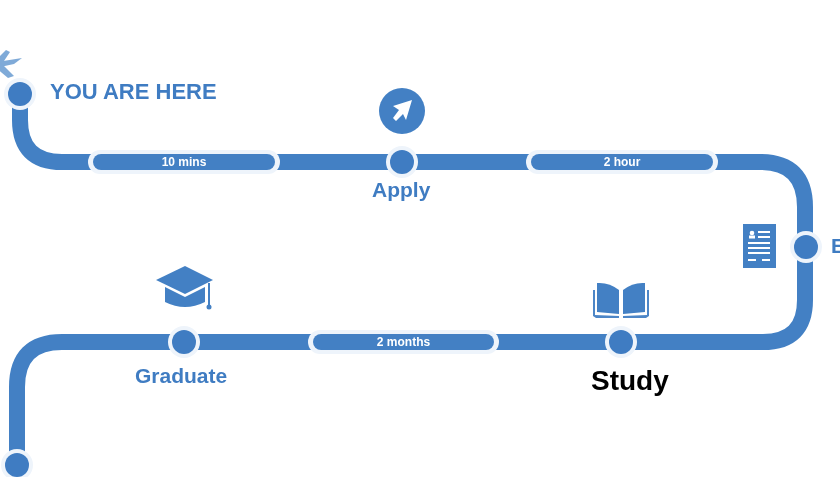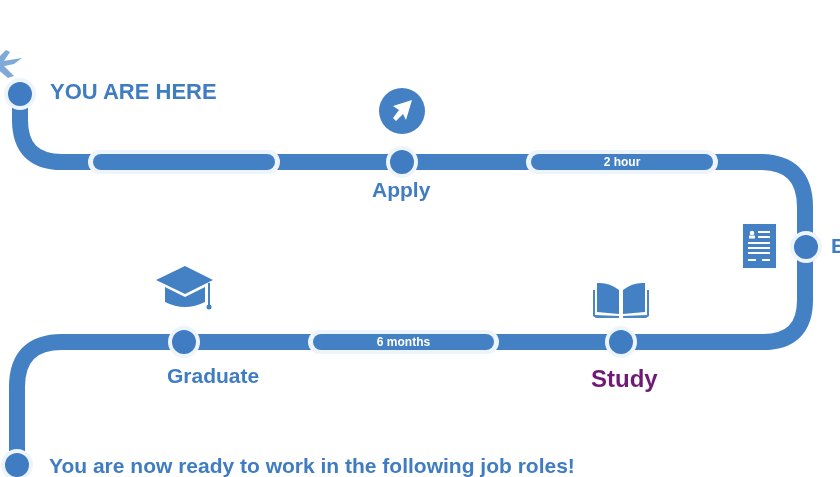--- a/index.html
+++ b/index.html
@@ -95,21 +95,21 @@
     </g>
   </svg>
 
   
   <div class="label" style="left:50px; top:79px; font-size:22px; color:#3f7cc2;">YOU ARE HERE</div>
 
   <div class="label" style="left:372px; top:178px; font-size:21px; color:#3f7cc2;">Apply</div>
 
   <div class="label" style="left:831px; top:234px; font-size:21px; color:#3f7cc2;">E</div>
 
-  <div class="label" style="left:591px; top:365px; font-size:24px; color:#701a75;">Study</div>
+  <div class="label" style="left:591px; top:365px; font-size:28px; color:#000000;">Study</div>
 
-  <div class="label" style="left:135px; top:364px; font-size:21px; color:#3f7cc2;margin-left:32px;">Graduate</div>
+  <div class="label" style="left:135px; top:364px; font-size:21px; color:#3f7cc2;">Graduate</div>
 
+  <div class="pill-text" style="left:93px; top:155px; width:182px;">10 mins</div>
   <div class="pill-text" style="left:531px; top:155px; width:182px;">2 hour</div>
-  <div class="pill-text" style="left:313px; top:335px; width:181px;">6 months</div>
+  <div class="pill-text" style="left:313px; top:335px; width:181px;">2 months</div>
 
-  <div class="label" style="left:49px; top:454px; font-size:21px; color:#3f7cc2;">You are now ready to work in the following job roles!</div>
 </div>
 
 </body></html>

